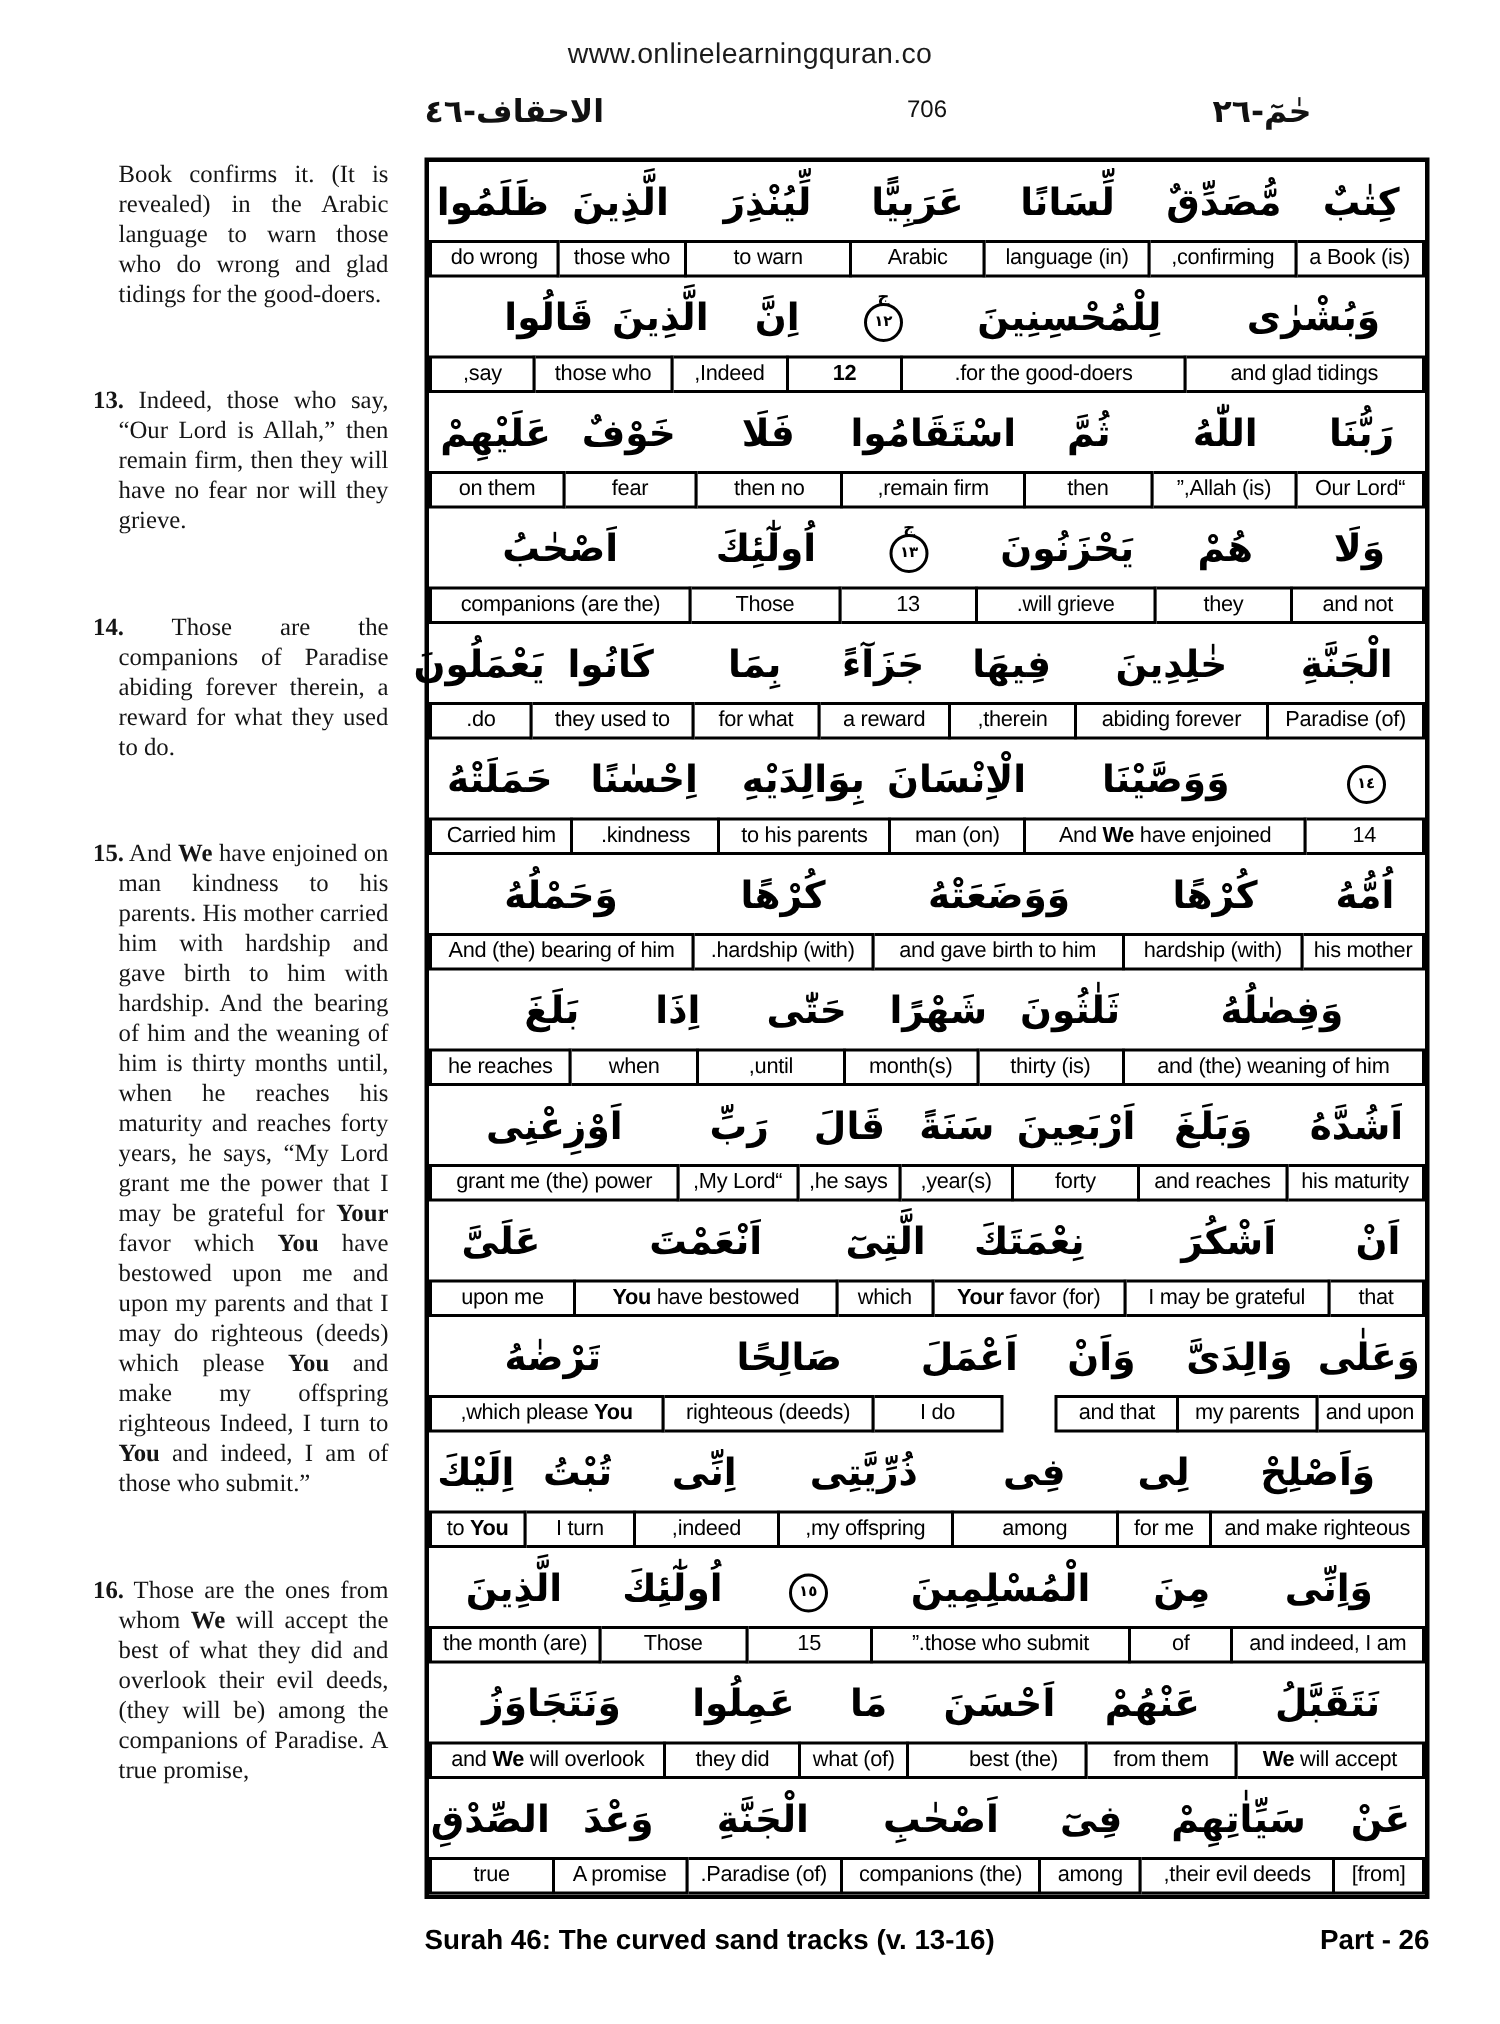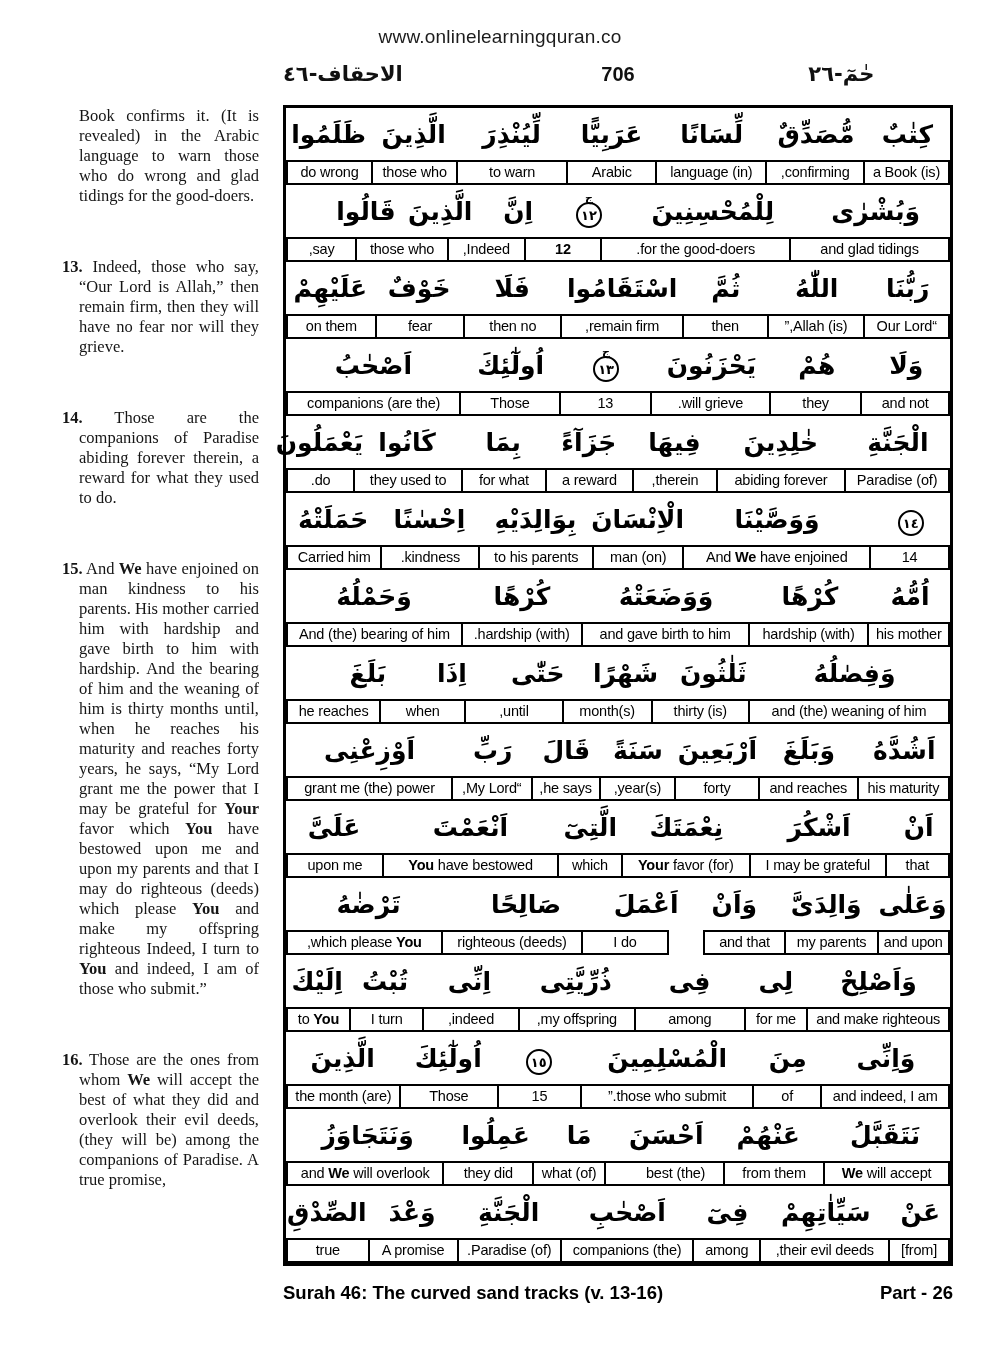--- a/index.html
+++ b/index.html
@@ -6,21 +6,21 @@
   body{width:1000px;height:1349px;position:relative;font-family:"Liberation Sans",sans-serif;color:#111;}
   .page{position:absolute;inset:0;background:#ffffff;overflow:hidden;}
 
   .site-url{position:absolute;top:26px;left:0;width:100%;text-align:center;
     font-size:19px;letter-spacing:.2px;color:#1c1c1c;}
 
   .page-header{position:absolute;top:62px;left:283px;width:670px;display:flex;align-items:center;}
   .hdr-cell{flex:1 1 0;}
   .hdr-left{text-align:left;font-family:"DejaVu Sans",sans-serif;font-weight:bold;font-size:21px;direction:rtl;}
   .hdr-left,.hdr-right{white-space:nowrap;}
-  .hdr-center{text-align:center;font-weight:bold;font-size:20px;}
+  .hdr-center{text-align:center;font-weight:normal;font-size:16px;}
   .hdr-right{text-align:center;font-family:"DejaVu Sans",sans-serif;font-weight:bold;font-size:21px;direction:rtl;}
 
   .left-col{position:absolute;left:62px;top:106px;width:197px;
     font-family:"Liberation Serif",serif;font-size:16.5px;line-height:20px;
     text-align:justify;color:#151515;}
   .para{margin:0 0 51px 0;padding-left:17px;text-indent:-17px;}
   .para.nonum{text-indent:0;}
   .pnum{font-weight:bold;}
 
   .word-table{position:absolute;left:283px;top:105px;width:670px;box-sizing:border-box;
@@ -29,21 +29,21 @@
   .ar-word{flex:1 1 0;min-width:0;display:flex;align-items:center;justify-content:center;
     font-family:"DejaVu Sans",sans-serif;font-weight:bold;font-size:25px;line-height:1;
     white-space:nowrap;position:relative;direction:rtl;color:#000;}
   .en-row{display:flex;direction:rtl;}
   .cell{flex:1 1 0;min-width:0;box-sizing:content-box;border:2px solid #000;margin-inline-start:-2px;
     height:21px;line-height:21px;text-align:center;font-size:14.5px;letter-spacing:-0.2px;
     white-space:nowrap;overflow:hidden;color:#000;background:#fff;}
   .cell:first-child{margin-inline-start:0;}
 
   .circle{display:inline-flex;align-items:center;justify-content:center;width:26px;height:26px;
-    box-sizing:border-box;border:2px solid #000;border-radius:50%;font-size:13px;font-weight:bold;
+    box-sizing:border-box;border:2px solid #000;border-radius:50%;font-size:10px;font-weight:bold;
     line-height:1;margin-top:8px;}
   .waqf{position:absolute;top:-2px;left:50%;transform:translateX(-50%);font-size:11px;font-weight:bold;}
 
   .page-footer{position:absolute;left:283px;top:1282px;width:670px;display:flex;
     justify-content:space-between;font-weight:bold;font-size:18.5px;color:#000;}
 </style>
 </head>
 <body>
 
 <div class="page">

